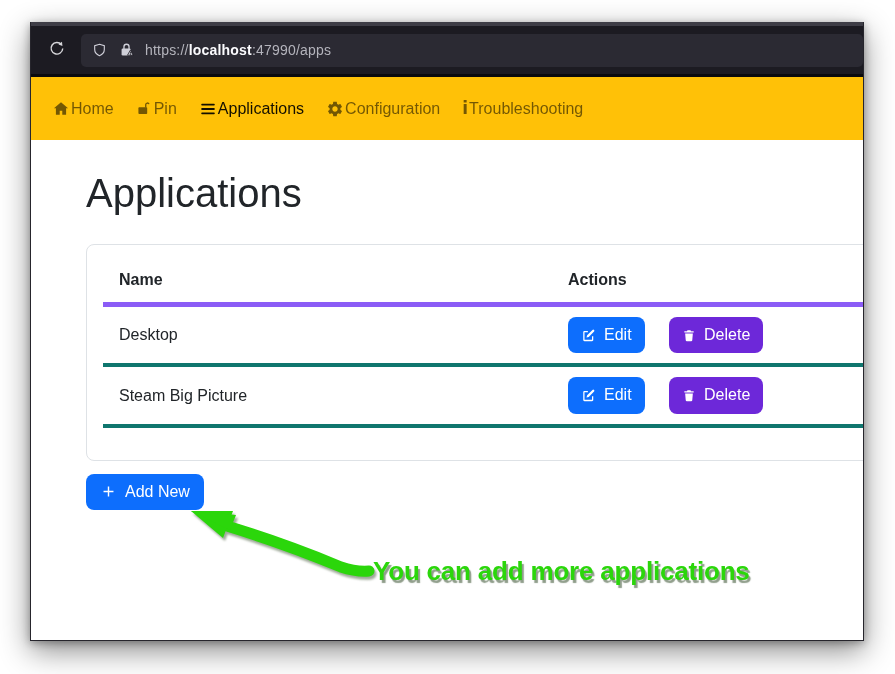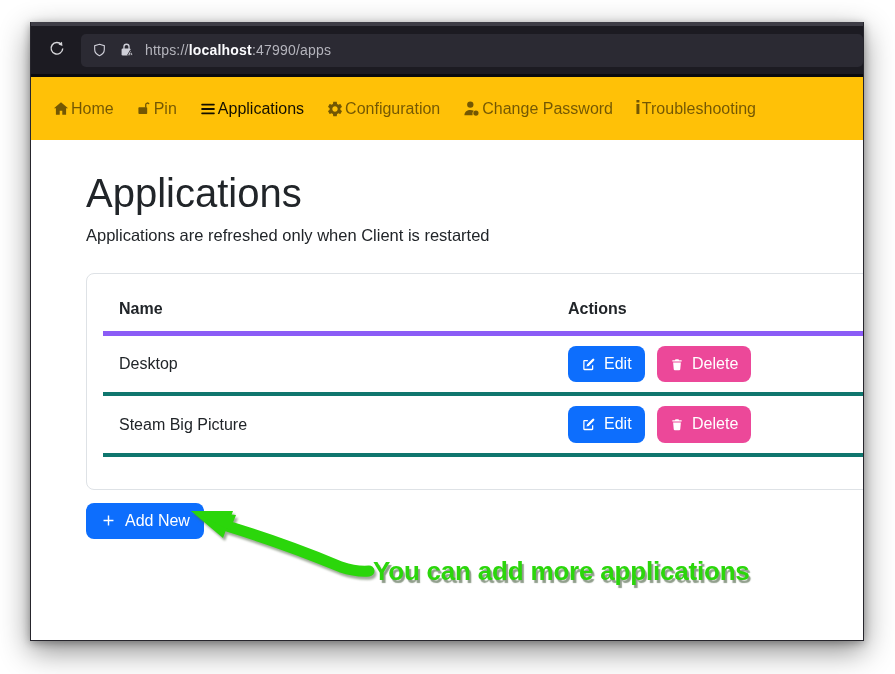--- a/index.html
+++ b/index.html
@@ -60,21 +60,21 @@
     vertical-align:middle; height:56px;
   }
   th.col-name, td.cell-name { width:449px; }
 
   .btn {
     display:inline-flex; align-items:center; gap:8px; border:none; border-radius:8px;
     color:#fff; font-size:16px; font-family:"Liberation Sans", sans-serif;
     padding:7px 13px; cursor:pointer; line-height:1.4;
   }
   .btn-primary { background:#0d6efd; }
-  .btn-danger  { background:#ec4899; margin-left:8px; }
+  .btn-danger  { background:#6d28d9; margin-left:20px; }
   .btn .bicon { display:flex; align-items:center; }
   .btn-addnew { margin-top:13px; padding:7px 14px;justify-content:space-between; }
 
   
   .annotation-layer { position:absolute; left:0; top:0; width:834px; height:476px; pointer-events:none; }
   .annotation-arrow { position:absolute; left:0; top:0; filter:drop-shadow(2px 3px 1px rgba(80,100,70,.55)); }
   .annotation-text {
     position:absolute; left:342px; top:416px; font-size:26px; font-weight:700;
     letter-spacing:-0.2px; text-shadow:2px 3px 1px rgba(96,116,88,.7); white-space:nowrap;
   }
@@ -144,38 +144,27 @@
       </a>
       <a class="nav-link">
         <span class="nicon">
           <svg width="18" height="18" viewBox="0 0 24 24" fill="currentColor">
             <path d="M19.14 12.94c.04-.3.06-.61.06-.94s-.02-.64-.07-.94l2.03-1.58c.18-.14.23-.41.12-.61l-1.92-3.32c-.12-.22-.37-.29-.59-.22l-2.39.96c-.5-.38-1.03-.7-1.62-.94l-.36-2.54c-.04-.24-.24-.41-.48-.41h-3.84c-.24 0-.43.17-.47.41l-.36 2.54c-.59.24-1.13.57-1.62.94l-2.39-.96c-.22-.08-.47 0-.59.22L2.74 8.87c-.12.21-.08.47.12.61l2.03 1.58c-.05.3-.09.63-.09.94s.02.64.07.94l-2.03 1.58c-.18.14-.23.41-.12.61l1.92 3.32c.12.22.37.29.59.22l2.39-.96c.5.38 1.03.7 1.62.94l.36 2.54c.05.24.24.41.48.41h3.84c.24 0 .44-.17.47-.41l.36-2.54c.59-.24 1.13-.56 1.62-.94l2.39.96c.22.08.47 0 .59-.22l1.92-3.32c.12-.22.07-.47-.12-.61l-2.01-1.58zM12 15.6c-1.98 0-3.6-1.62-3.6-3.6s1.62-3.6 3.6-3.6 3.6 1.62 3.6 3.6-1.62 3.6-3.6 3.6z"></path>
           </svg>
         </span>
         <span>Configuration</span>
       </a>
       <a class="nav-link">
-        <span class="nicon">
-          <svg width="19" height="19" viewBox="0 0 24 24" fill="currentColor">
-            <circle cx="10.5" cy="7" r="4"></circle>
-            <path d="M3 20.4c.3-4.2 3.4-6.6 7.5-6.6 1.7 0 3.2.4 4.4 1.1a5.1 5.1 0 0 0-1.5 5.5z"></path>
-            <circle cx="17.6" cy="17.8" r="3.3"></circle>
-          </svg>
-        </span>
-        <span>Change Password</span>
-      </a>
-      <a class="nav-link">
         <span class="nicon info-glyph">i</span>
         <span>Troubleshooting</span>
       </a>
     </nav>
 
     <div class="content">
       <h1 class="page-title">Applications</h1>
-      <p class="page-subtitle">Applications are refreshed only when Client is restarted</p>
 
       <div class="card">
         <table class="apps">
           <thead>
             <tr>
               <th class="col-name">Name</th>
               <th>Actions</th>
             </tr>
           </thead>
           <tbody>

